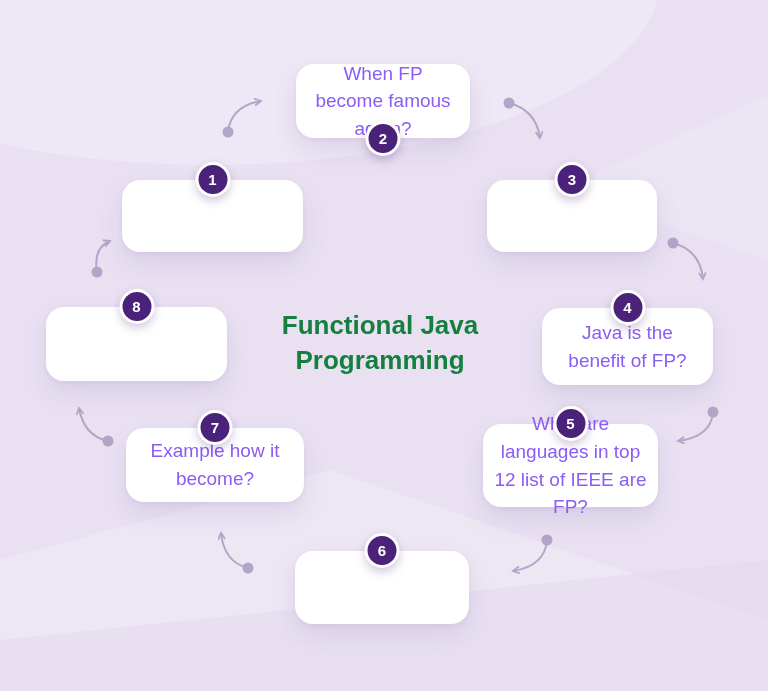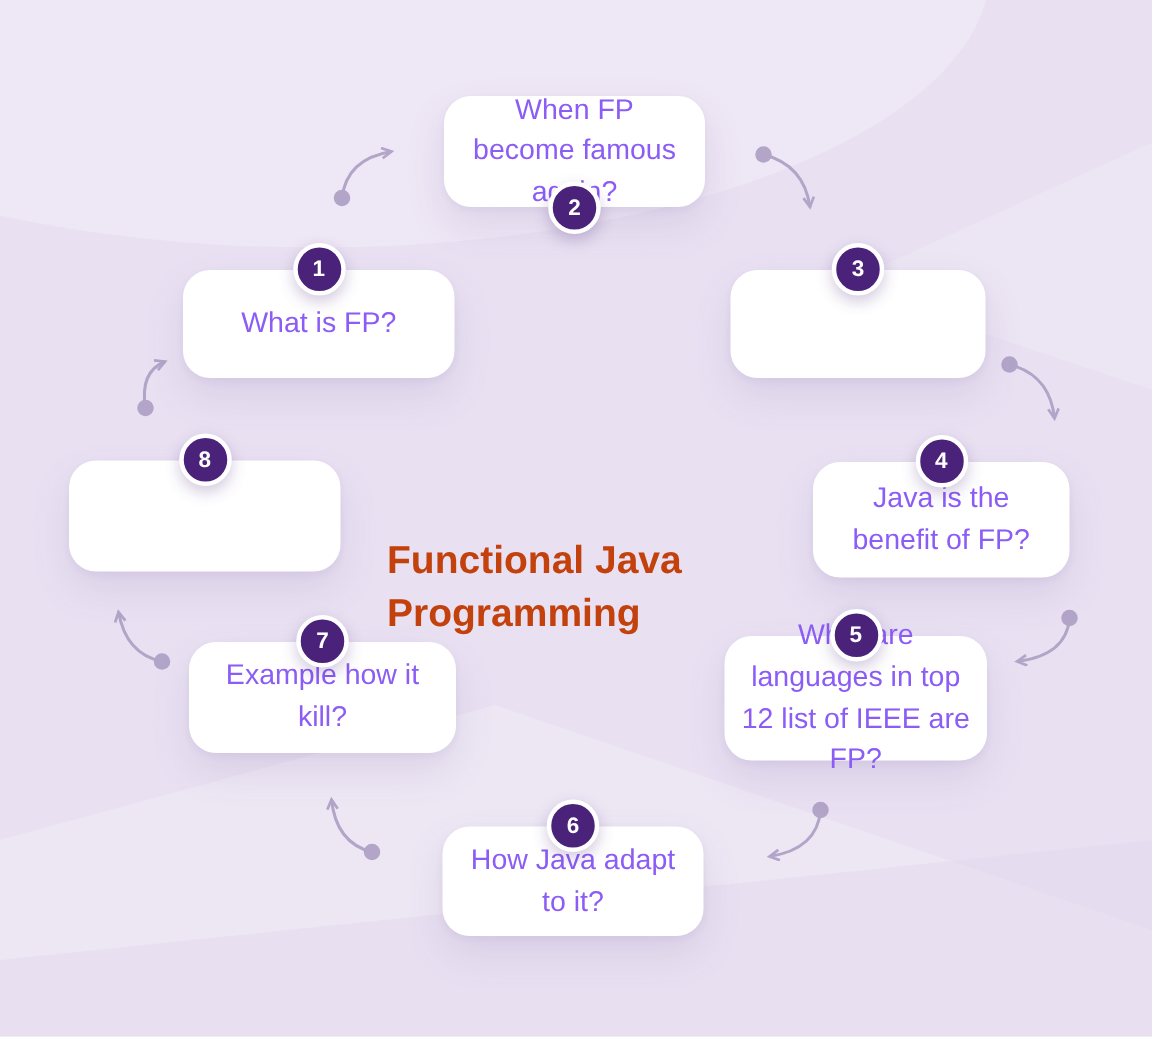--- a/index.html
+++ b/index.html
@@ -40,22 +40,22 @@
   .card3{left:487px;top:180px;width:170px;height:72px;}
   .card4{left:542px;top:308px;width:171px;height:77px;}
   .card5{left:483px;top:424px;width:175px;height:83px;}
   .card5 .label{padding:8px 6px;}
   .card6{left:295px;top:551px;width:174px;height:73px;}
   .card7{left:126px;top:428px;width:178px;height:74px;}
   .card8{left:46px;top:307px;width:181px;height:74px;}
   .title{
     position:absolute;z-index:2;
     left:258px;top:308px;width:244px;
-    text-align:left;color:#c2410c;
-    font-size:26px;font-weight:bold;line-height:1.35;margin-top:48px;
+    text-align:center;color:#15803d;
+    font-size:26px;font-weight:bold;line-height:1.35;
   }
 </style>
 </head>
 <body>
 
 <div class="canvas">
 
   <svg class="bg" width="768" height="691" viewBox="0 0 768 691">
     <ellipse cx="210" cy="-20" rx="450" ry="185" fill="#ffffff" opacity="0.22"></ellipse>
     <path d="M768,95 L768,260 L560,190 Z" fill="#ffffff" opacity="0.14"></path>
@@ -102,21 +102,20 @@
         <circle cx="108" cy="441" r="5.5" fill="#b2a5c8" stroke="none"></circle>
         <path d="M108,441 Q84,436 79,408" marker-end="url(#ah)"></path>
       </g>
     </g>
   </svg>
 
   <div class="title">Functional Java Programming</div>
 
   <div class="card card1">
     <div class="badge top">1</div>
-    <div class="label">What is FP?</div>
   </div>
 
   <div class="card card2">
     <div class="badge bottom">2</div>
     <div class="label">When FP become famous again?</div>
   </div>
 
   <div class="card card3">
     <div class="badge top">3</div>
   </div>
@@ -126,25 +125,24 @@
     <div class="label">Java is the benefit of FP?</div>
   </div>
 
   <div class="card card5">
     <div class="badge top">5</div>
     <div class="label">What are languages in top 12 list of IEEE are FP?</div>
   </div>
 
   <div class="card card6">
     <div class="badge top">6</div>
-    <div class="label">How Java adapt to it?</div>
   </div>
 
   <div class="card card7">
     <div class="badge top">7</div>
-    <div class="label">Example how it kill?</div>
+    <div class="label">Example how it become?</div>
   </div>
 
   <div class="card card8">
     <div class="badge top">8</div>
   </div>
 
 </div>
 
 </body></html>

